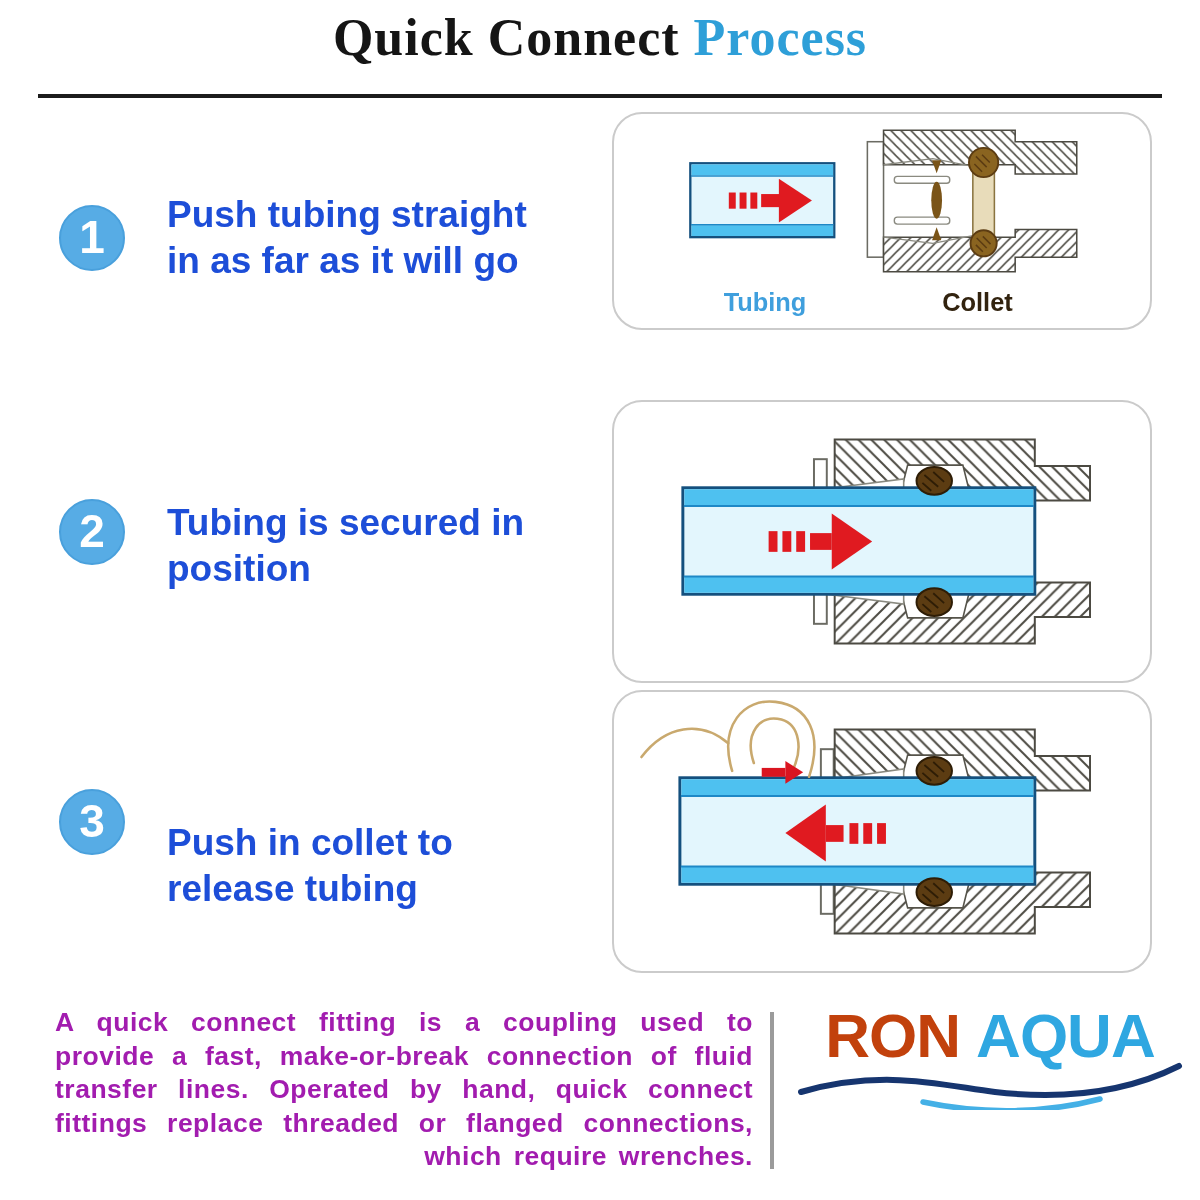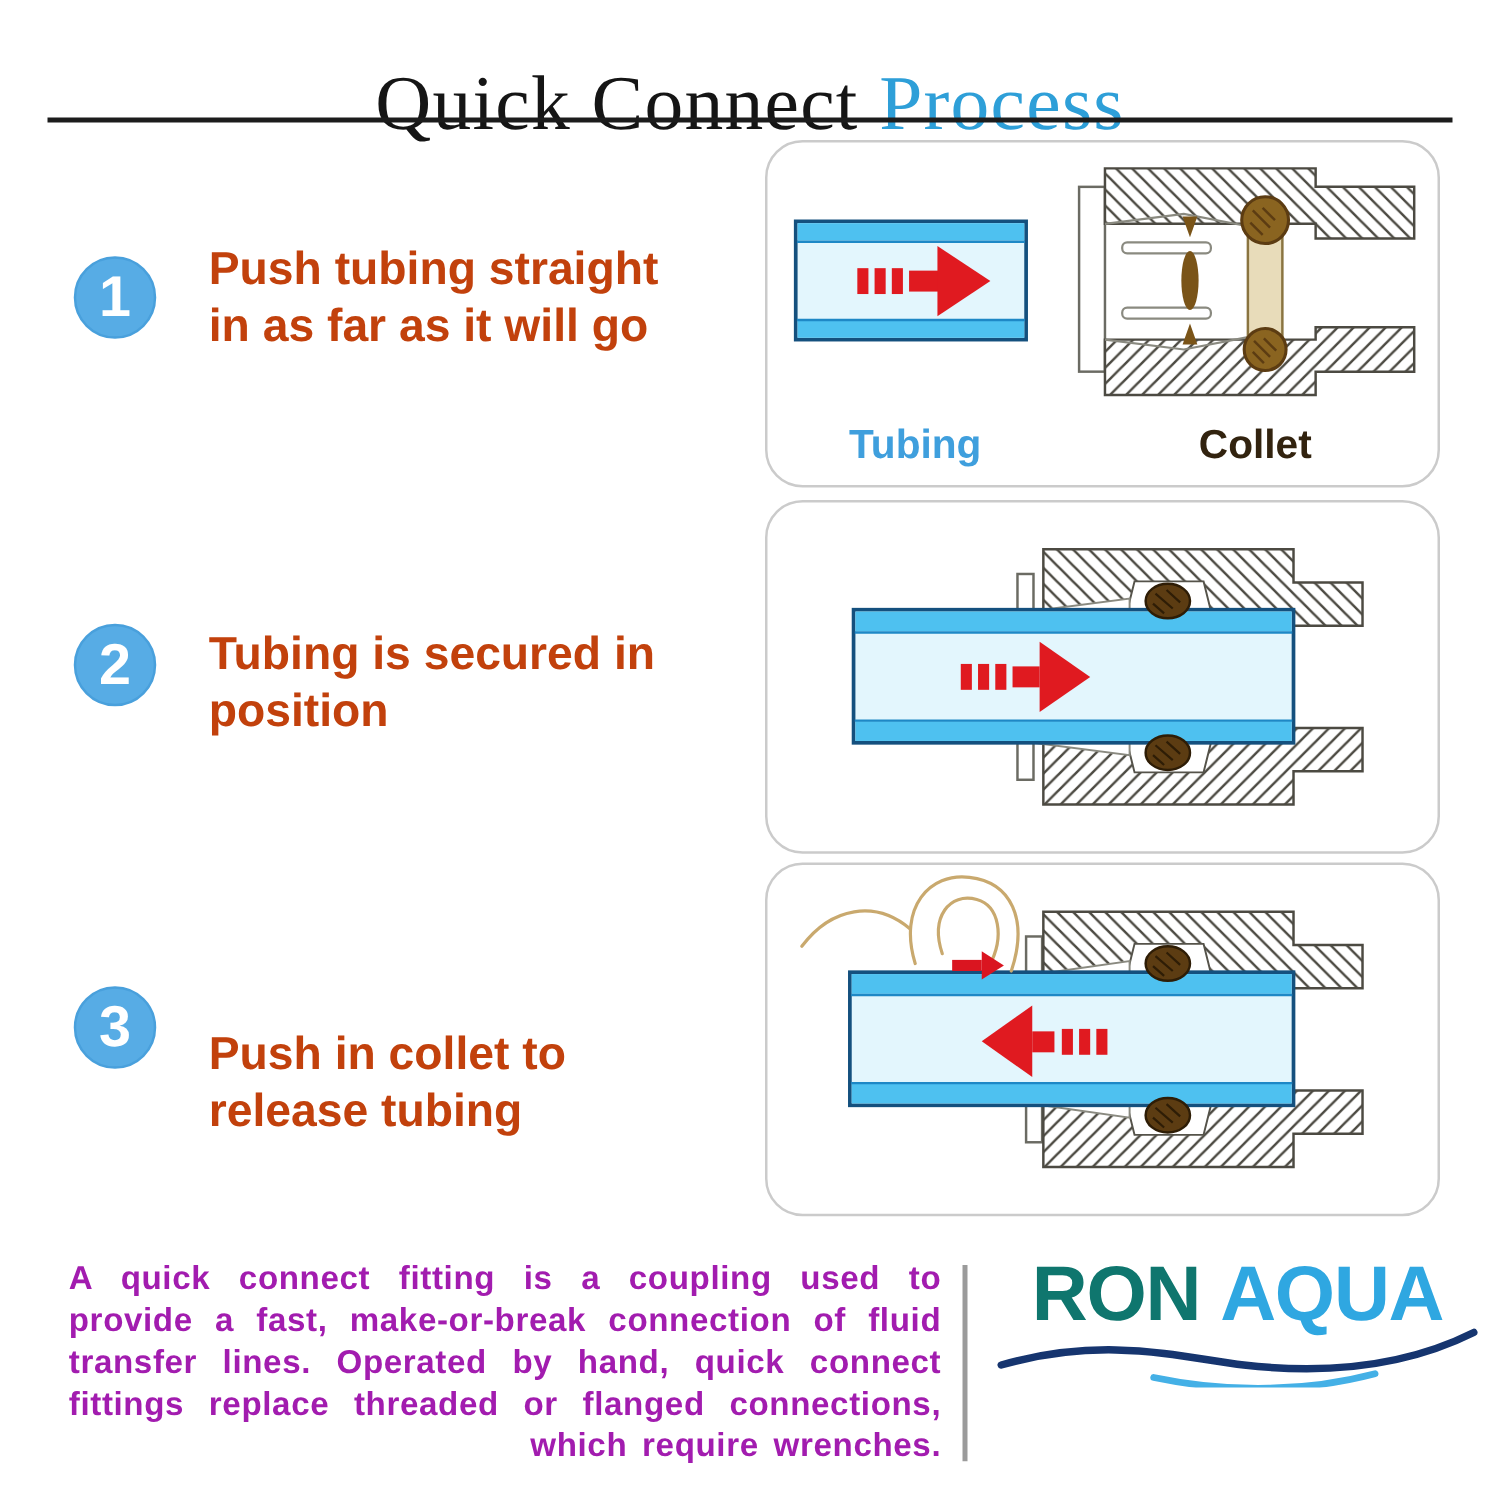--- a/index.html
+++ b/index.html
@@ -3,59 +3,59 @@
 <meta charset="utf-8">
 <style>
   html,body{margin:0;padding:0;}
   body{
     width:1200px;height:1200px;position:relative;background:#ffffff;
     font-family:"Liberation Sans",sans-serif;overflow:hidden;
   }
   
   .title{
     position:absolute;top:8px;left:0;width:1200px;text-align:center;
-    font-family:"Liberation Serif",serif;font-weight:400;font-size:62px;
-    letter-spacing:1px;color:#151515;white-space:nowrap;margin-top:40px;
+    font-family:"Liberation Serif",serif;font-weight:700;font-size:52px;
+    letter-spacing:1px;color:#151515;white-space:nowrap;
   }
   .title .accent{color:#2e9fd8;}
   .rule{position:absolute;left:38px;top:94px;width:1124px;height:4px;background:#1c1c1c;}
   
   .badge{
     position:absolute;left:59px;width:66px;height:66px;border-radius:50%;
     background:#57ace5;border:2px solid #49a0dc;box-sizing:border-box;
     color:#ffffff;font-weight:bold;font-size:46px;text-align:center;line-height:60px;
   }
   .step-text{
     position:absolute;left:167px;width:420px;
-    font-size:37px;font-weight:bold;color:#c2410c;line-height:46px;
+    font-size:37px;font-weight:bold;color:#1d4ed8;line-height:46px;
     white-space:pre-line;letter-spacing:0px;
   }
   #badge1{top:205px;} #text1{top:192px;}
   #badge2{top:499px;} #text2{top:500px;}
   #badge3{top:789px;} #text3{top:820px;}
   
   .panel{
     position:absolute;left:612px;width:540px;background:#ffffff;
     border:2px solid #cbcbcb;border-radius:30px;box-sizing:border-box;
   }
-  #panel1{top:112px;height:278px;}
+  #panel1{top:112px;height:218px;}
   #panel2{top:400px;height:283px;}
   #panel3{top:690px;height:283px;}
   .panel svg{display:block;width:100%;height:100%;}
   
   .footer-text{
     position:absolute;left:55px;top:1006px;width:698px;
     font-size:26.5px;line-height:33.5px;font-weight:600;color:#a21caf;
     letter-spacing:0.5px;word-spacing:4px;
     text-align:justify;text-align-last:right;
   }
   .divider{position:absolute;left:770px;top:1012px;width:4px;height:157px;background:#9b9b9b;}
   .brand{position:absolute;left:790px;top:1004px;width:400px;text-align:center;
     font-size:62px;font-weight:bold;letter-spacing:-1px;line-height:64px;white-space:nowrap;}
-  .brand .dark{color:#0f766e;}
+  .brand .dark{color:#c2410c;}
   .brand .light{color:#2fa7e1;margin-left:16px;}
   .brand-waves{position:absolute;left:795px;top:1052px;width:390px;height:58px;}
 </style>
 </head>
 <body>
 
 <div class="title"><span>Quick Connect</span><span> </span><span class="accent">Process</span></div>
 <div class="rule"></div>
 
 <div class="badge" id="badge1">1</div>

